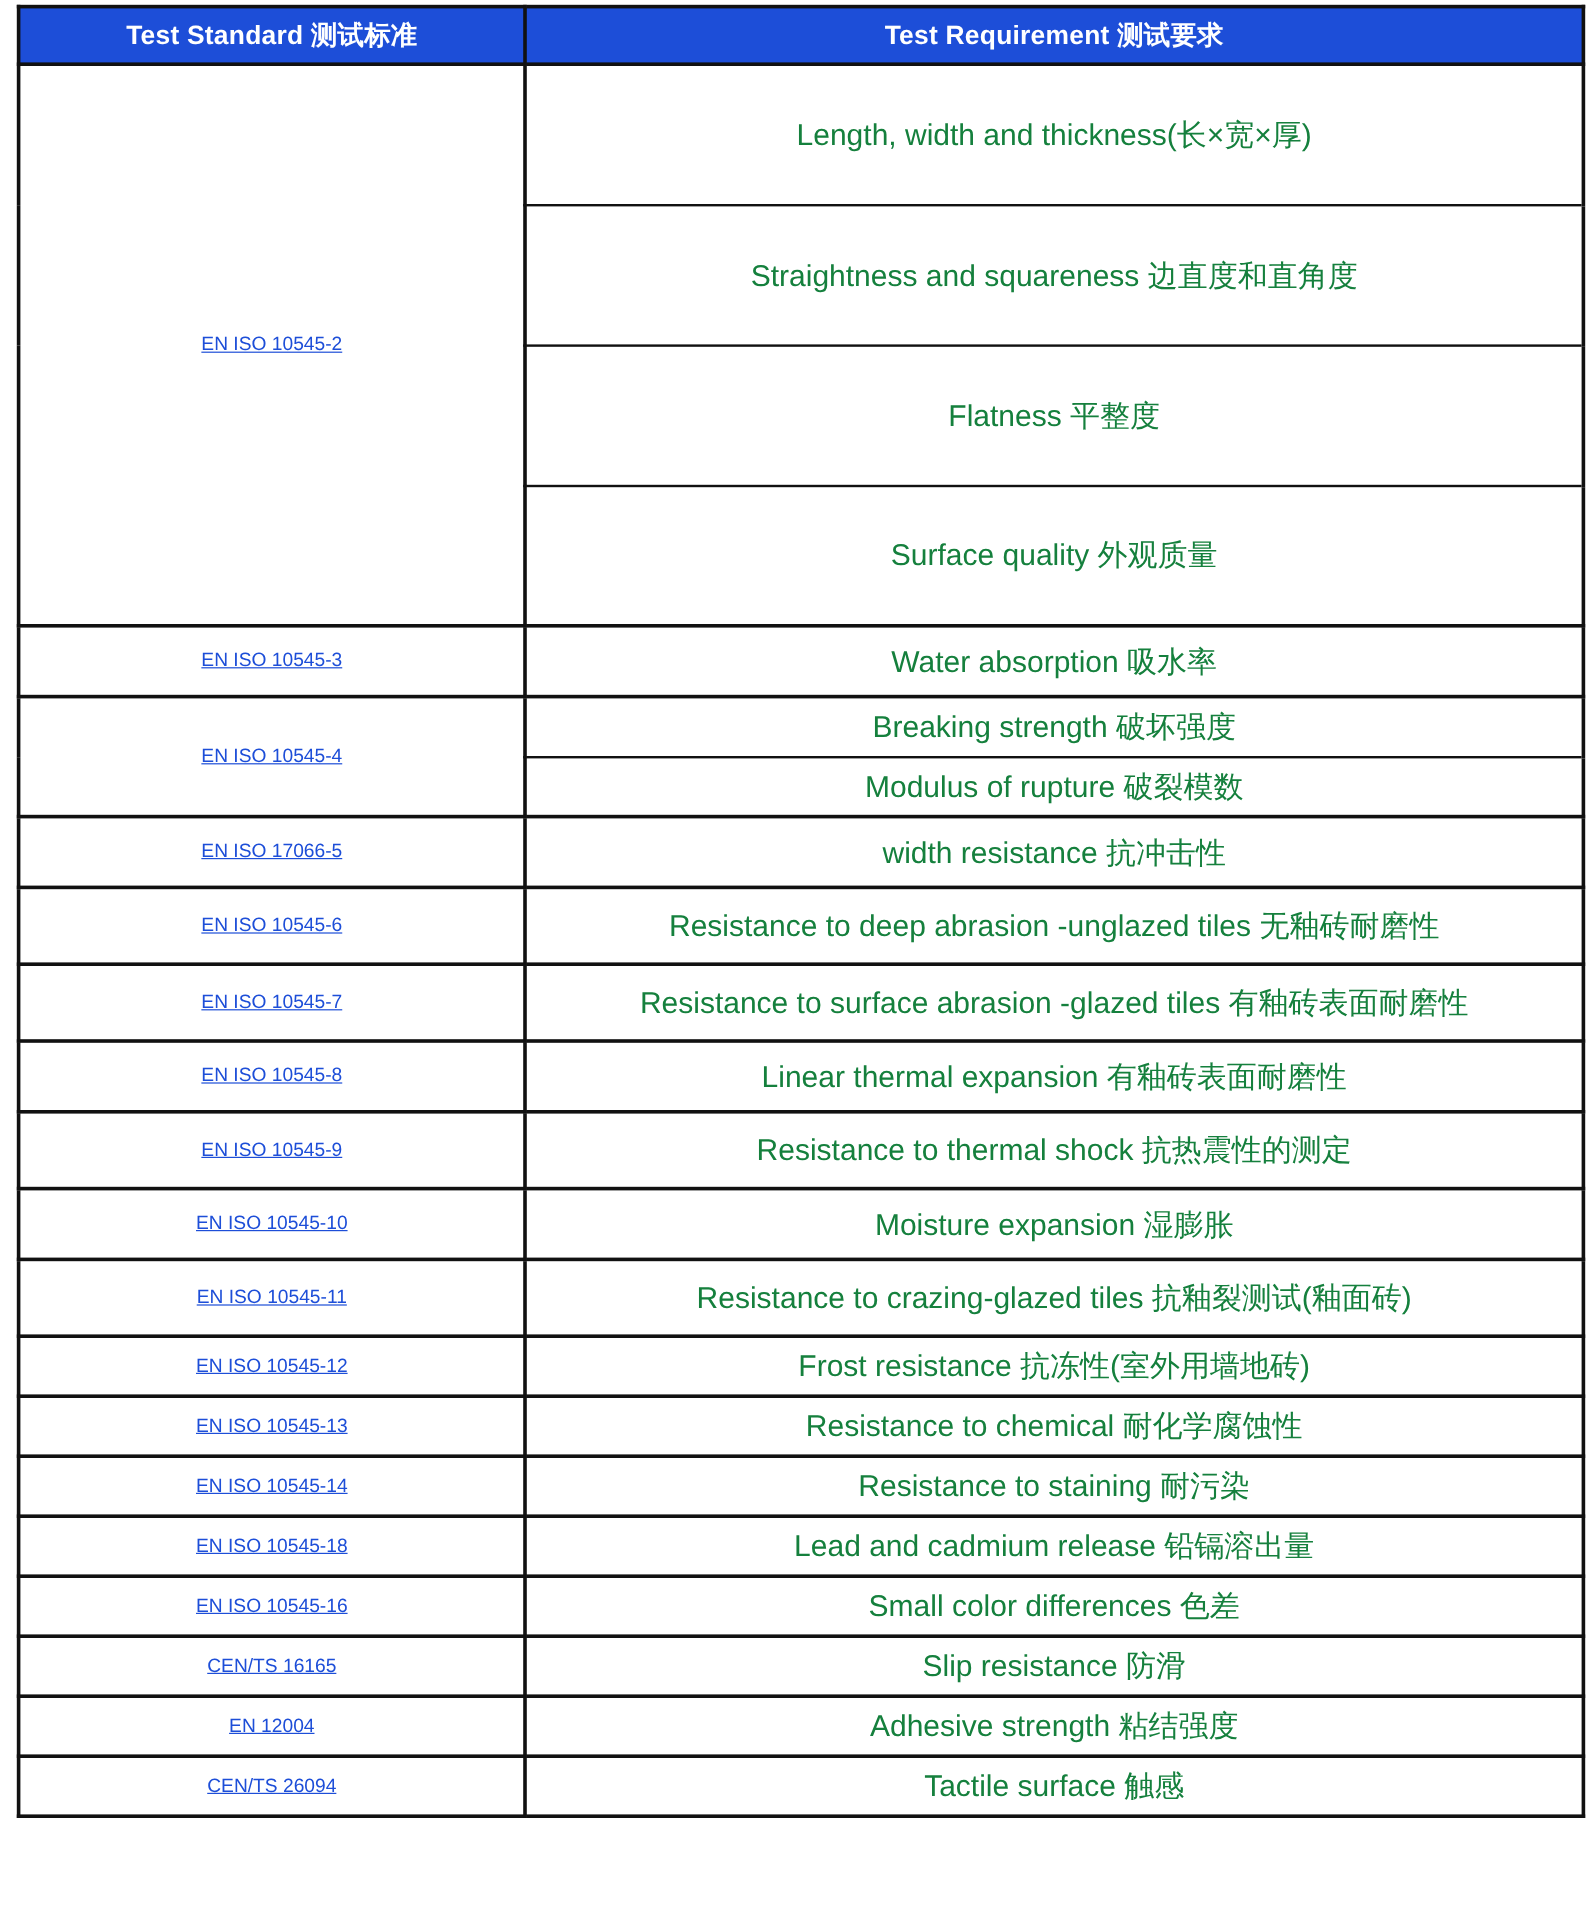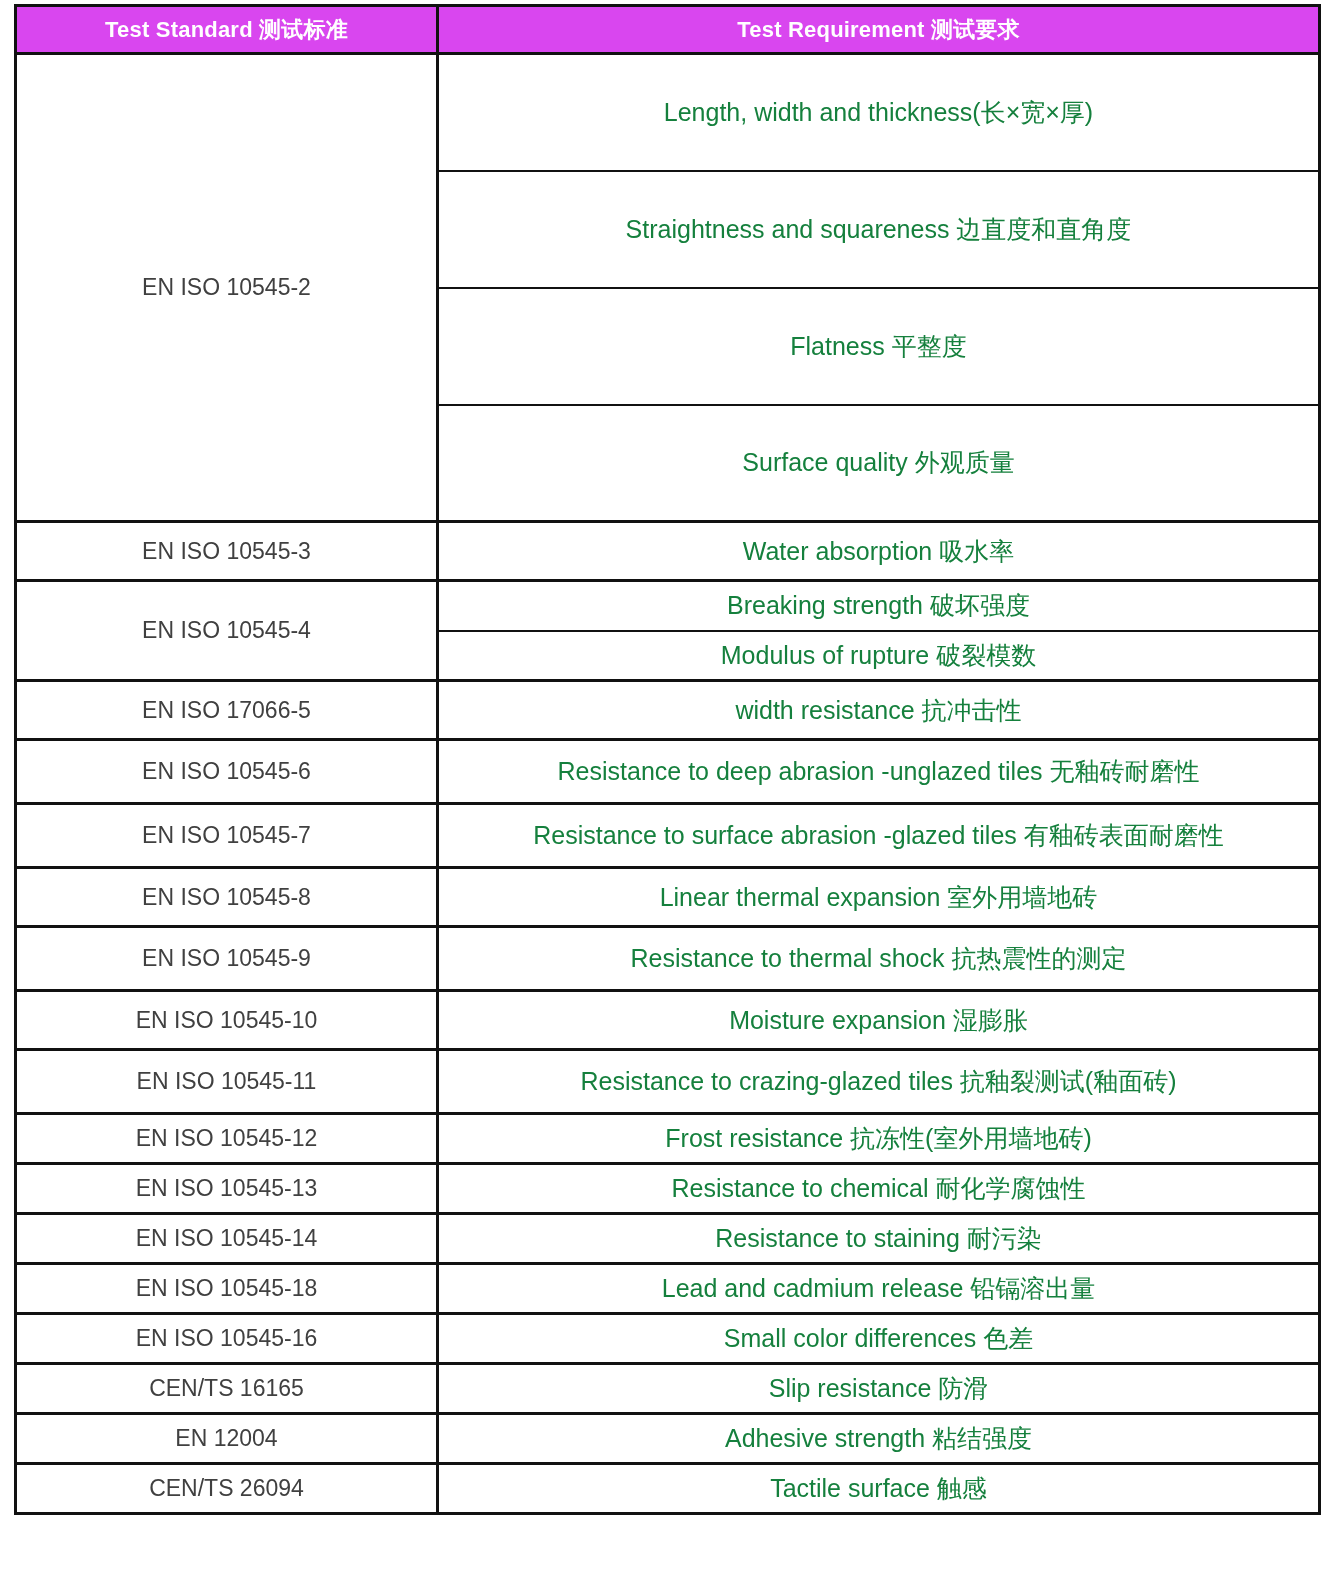--- a/index.html
+++ b/index.html
@@ -29,21 +29,21 @@
     width: 1304px;
     border-collapse: collapse;
     table-layout: fixed;
   }
 
   col.col-std { width: 422px; }
   col.col-req { width: 882px; }
 
   
   thead th {
-    background: #d946ef;
+    background: #1d4ed8;
     color: #ffffff;
     font-weight: bold;
     font-size: 22px;
     letter-spacing: 0.2px;
     text-align: center;
     vertical-align: middle;
     height: 48px;
     border: 3px solid #111111;
     padding: 0 6px;
     box-sizing: border-box;
@@ -56,23 +56,24 @@
     border-top: 3px solid #111111;
     border-bottom: 3px solid #111111;
     text-align: center;
     vertical-align: middle;
     padding: 2px 8px;
     box-sizing: border-box;
     background: #ffffff;
   }
 
   td.std {
-    font-size: 23px;
-    color: #404040;
+    font-size: 16px;
+    color: #1d4ed8;
     white-space: nowrap;
+    text-decoration: underline;
   }
 
   td.req {
     font-size: 25px;
     color: #15803d;
   }
 
   
   tr.sub td.req { border-top-width: 2px; border-bottom-width: 2px; }
   tr.group-first td.req { border-top-width: 3px; }
@@ -148,21 +149,21 @@
         <tr class="h-mid group-first group-last">
           <td class="std" rowspan="1">EN ISO 10545-6</td>
           <td class="req">Resistance to deep abrasion -unglazed tiles 无釉砖耐磨性</td>
         </tr>
         <tr class="h-mid group-first group-last">
           <td class="std" rowspan="1">EN ISO 10545-7</td>
           <td class="req">Resistance to surface abrasion -glazed tiles 有釉砖表面耐磨性</td>
         </tr>
         <tr class="h-mid2 group-first group-last">
           <td class="std" rowspan="1">EN ISO 10545-8</td>
-          <td class="req">Linear thermal expansion 室外用墙地砖</td>
+          <td class="req">Linear thermal expansion 有釉砖表面耐磨性</td>
         </tr>
         <tr class="h-mid group-first group-last">
           <td class="std" rowspan="1">EN ISO 10545-9</td>
           <td class="req">Resistance to thermal shock 抗热震性的测定</td>
         </tr>
         <tr class="h-mid2 group-first group-last">
           <td class="std" rowspan="1">EN ISO 10545-10</td>
           <td class="req">Moisture expansion 湿膨胀</td>
         </tr>
         <tr class="h-mid group-first group-last">

